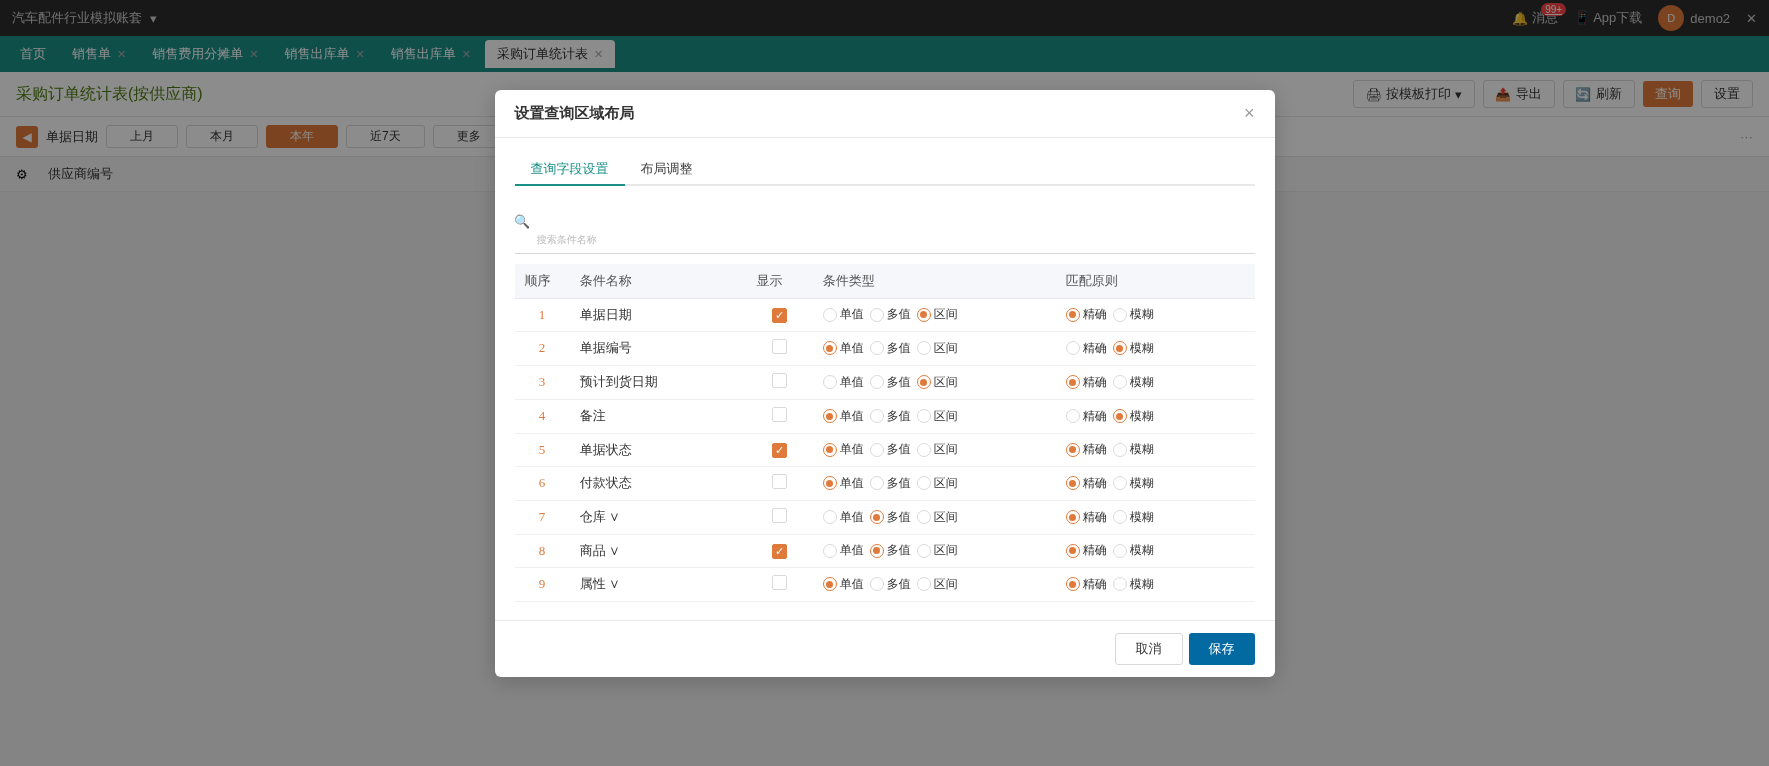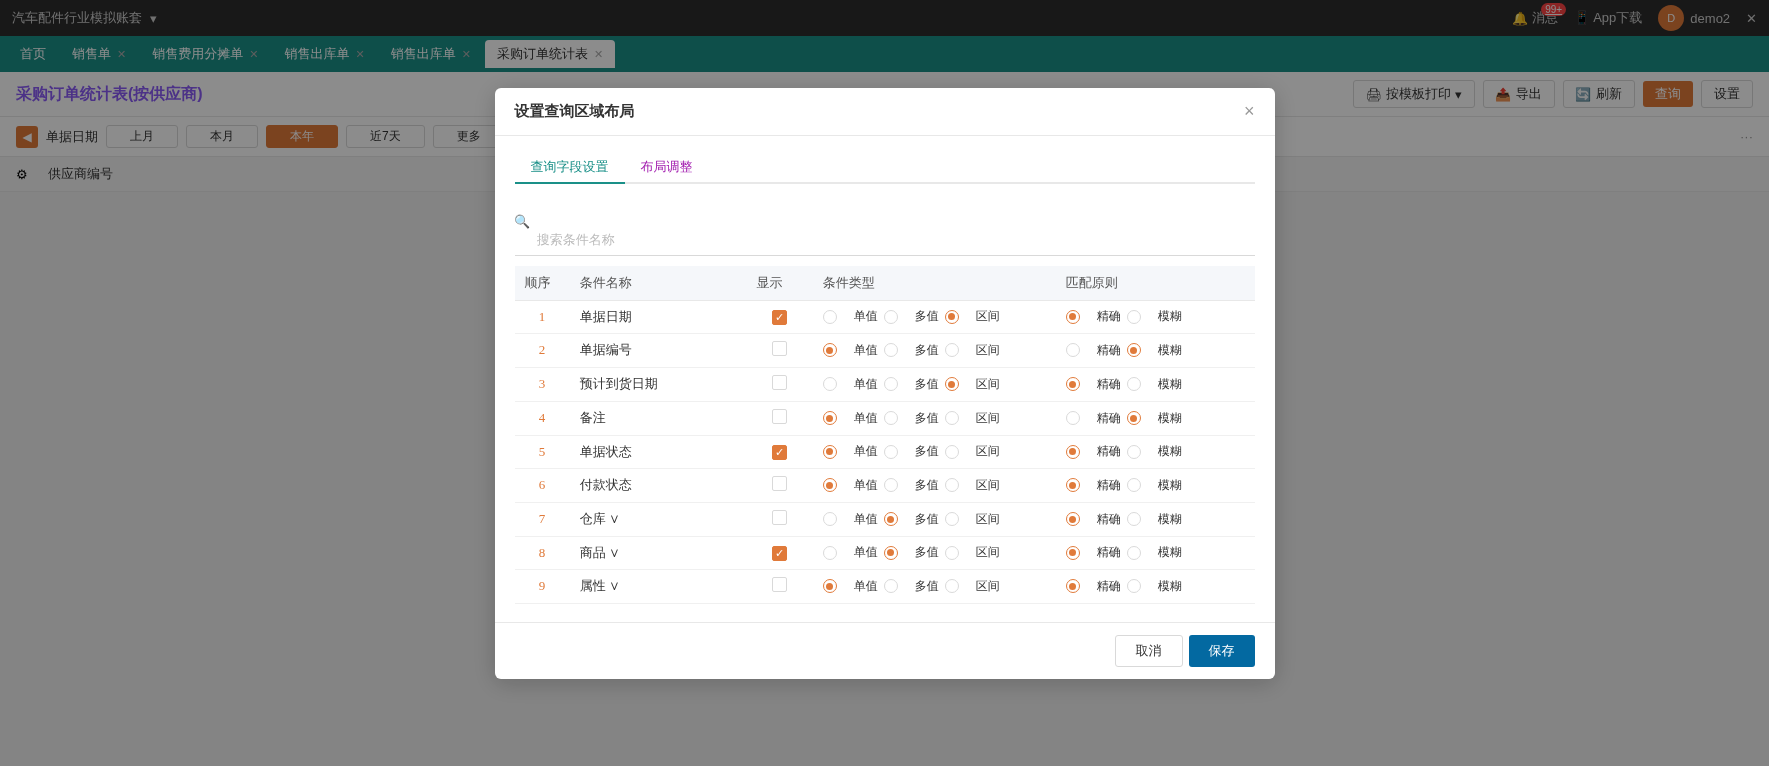--- a/index.html
+++ b/index.html
@@ -72,21 +72,21 @@
 
     
     .page-header {
       background: #fff;
       padding: 8px 16px;
       display: flex;
       align-items: center;
       justify-content: space-between;
       border-bottom: 1px solid #e8e8e8;
     }
-    .page-title { font-size: 16px; font-weight: bold; color: #8b5cf6; }
+    .page-title { font-size: 16px; font-weight: normal; color: #4d7c0f; }
     .header-actions { display: flex; align-items: center; gap: 8px; }
     .btn-outline {
       border: 1px solid #d9d9d9;
       background: #fff;
       padding: 4px 12px;
       border-radius: 3px;
       cursor: pointer;
       font-size: 13px;
       color: #333;
       display: flex;
@@ -203,39 +203,39 @@
     
     .modal-tabs {
       display: flex;
       border-bottom: 2px solid #e8e8e8;
       margin-bottom: 12px;
     }
     .modal-tab {
       padding: 6px 16px;
       cursor: pointer;
       font-size: 13px;
-      color: #a21caf;
+      color: #404040;
       border-bottom: 2px solid transparent;
       margin-bottom: -2px;
     }
     .modal-tab.active { color: #1a9088; border-bottom-color: #1a9088; font-weight: 500; }
 
     
     .modal-search {
       display: flex;
       align-items: center;
       border-bottom: 1px solid #d9d9d9;
       padding-bottom: 8px;
       margin-bottom: 10px;
       gap: 6px;
     }
     .modal-search input {
       border: none;
       outline: none;
-      font-size: 13px;
+      font-size: 10px;
       color: #333;
       width: 200px;
       margin-top: 36px;
     }
     .modal-search input::placeholder { color: #bbb; }
 
     
     .settings-table {
       flex: 1;
       overflow-y: auto;
@@ -295,21 +295,21 @@
     
     .radio-group {
       display: flex;
       align-items: center;
       gap: 6px;
       flex-wrap: wrap;
     }
     .radio-item {
       display: flex;
       align-items: center;
-      gap: 17px;
+      gap: 3px;
       font-size: 12px;
       color: #333;
     }
     .radio-dot {
       width: 14px;
       height: 14px;
       border-radius: 50%;
       border: 1px solid #d9d9d9;
       display: inline-flex;
       align-items: center;

